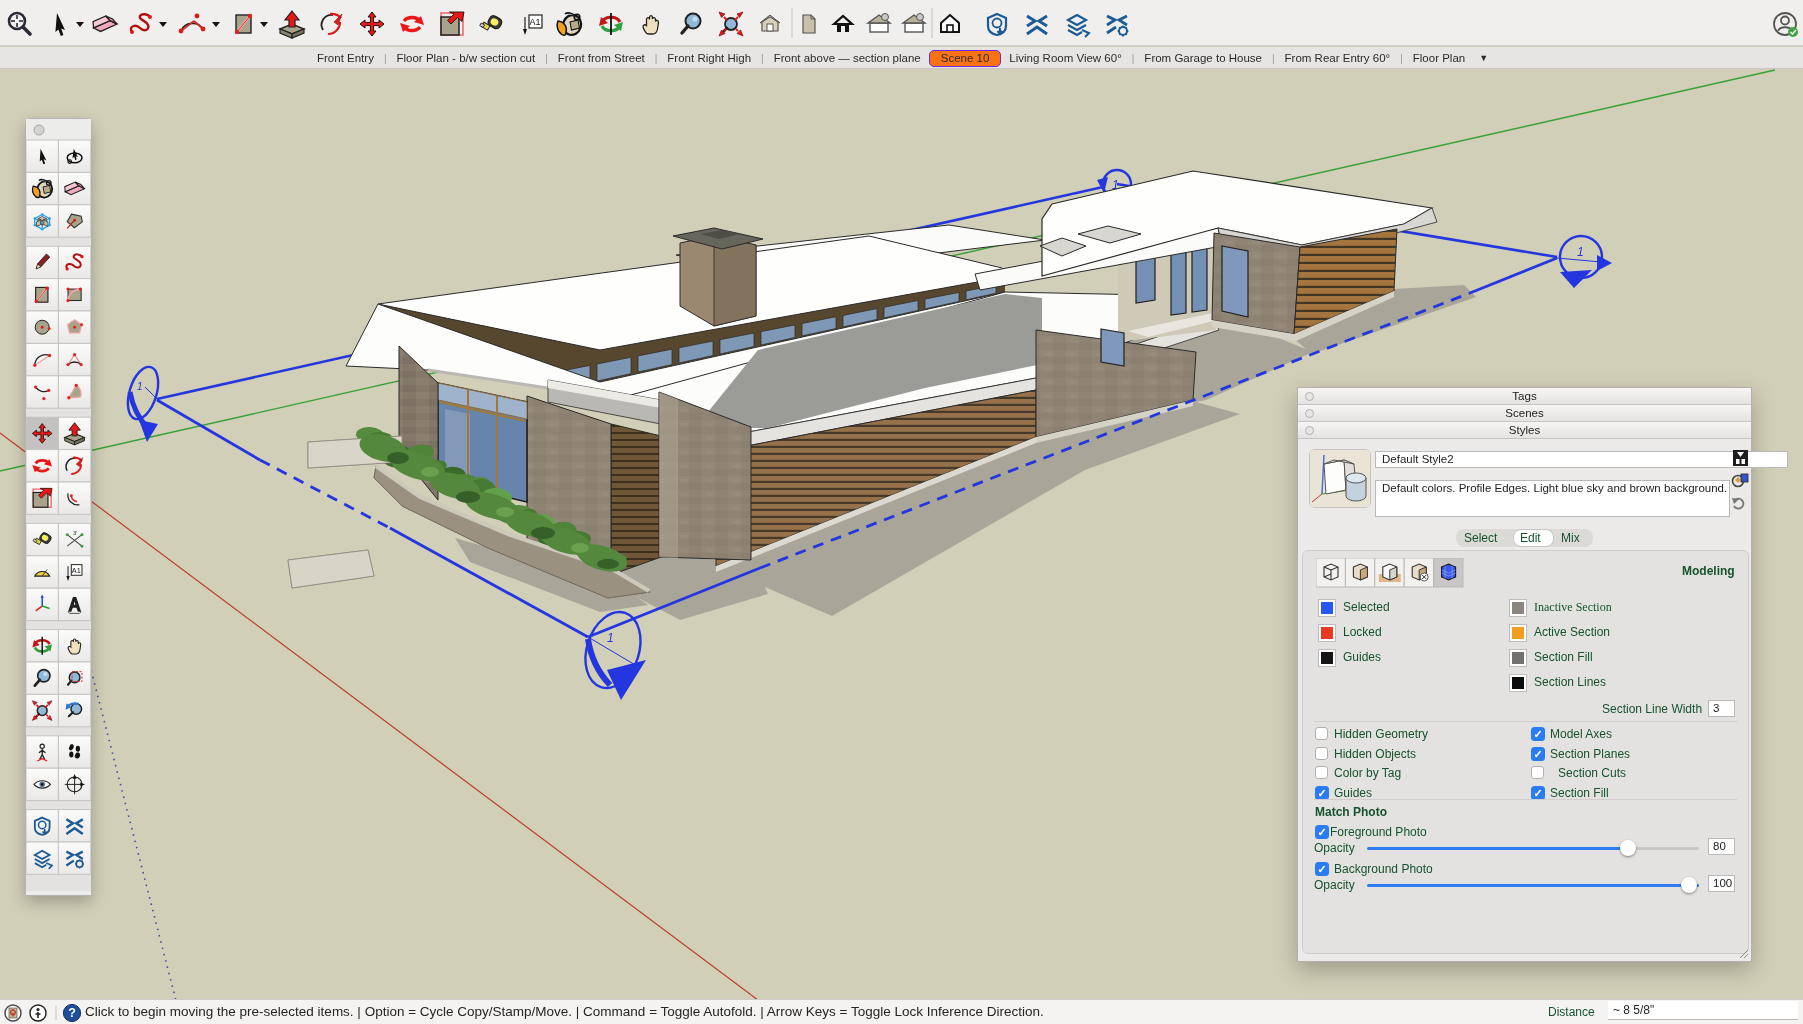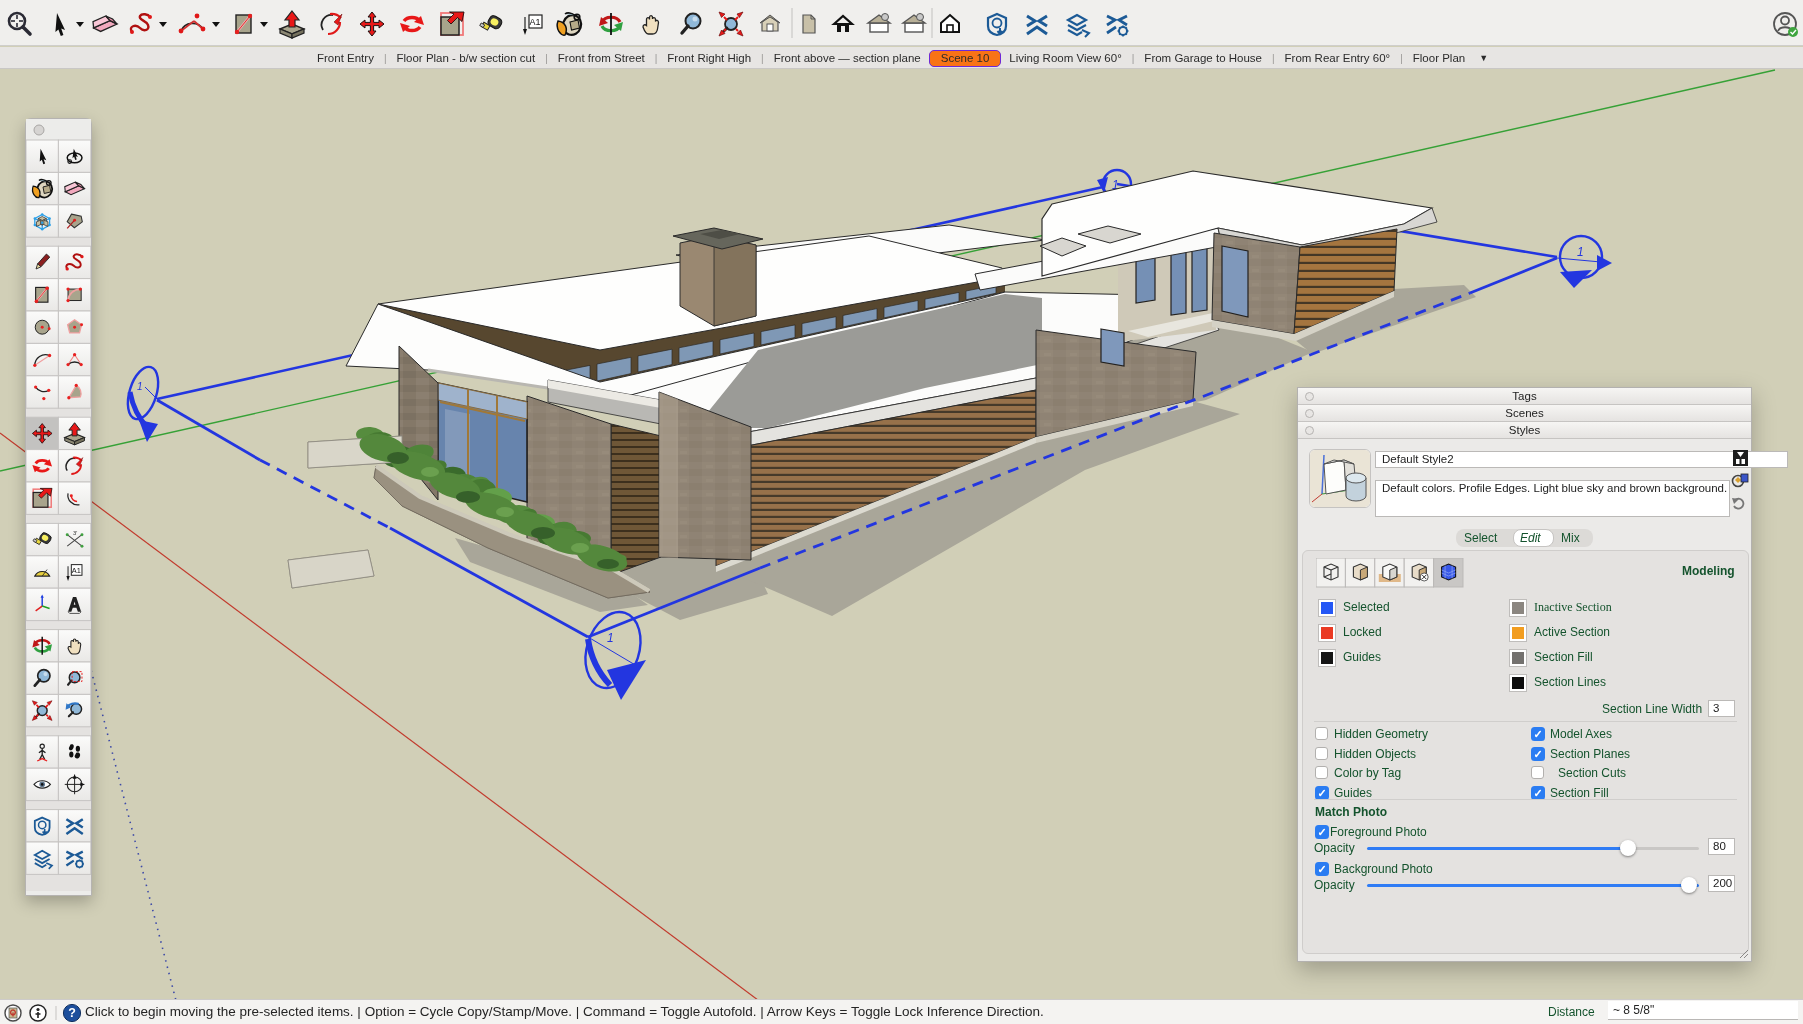--- a/index.html
+++ b/index.html
@@ -910,21 +910,21 @@
     <circle cx="7" cy="33" r="5.5" fill="none" stroke="#444" stroke-width="1.6"></circle>
     <path d="M7 29 l3 3 -3 3 -3 -3 Z" fill="#d8a030"></path>
     <rect x="10" y="26" width="7" height="8" fill="#3a55c8" stroke="#222" stroke-width="0.8"></rect>
     <path d="M4 52 a5 5 0 1 1 -1 6" fill="none" stroke="#777" stroke-width="1.8"></path>
     <polygon points="1,50 8,51 3,56" fill="#777"></polygon>
   </svg>
 
   <div style="position:absolute;left:158px;top:141px;width:137px;height:18px;background:#dcdad7;border-radius:8px;"></div>
   <div style="position:absolute;left:215px;top:141px;width:41px;height:18px;background:#fff;border:1px solid #c6c4c2;border-radius:8px;"></div>
   <div class="ptxt" style="left:166px;top:143px;">Select</div>
-  <div class="ptxt" style="left:222px;top:143px;font-style:italic;">Edit</div>
+  <div class="ptxt" style="left:222px;top:143px;">Edit</div>
   <div class="ptxt" style="left:263px;top:143px;">Mix</div>
 
   <div class="inner"></div>
 
   <div id="stylebtns" style="position:absolute;left:18px;top:170px;"><svg width="150" height="30" viewBox="0 0 150 30">
         <rect x="0.0" y="0" width="29.4" height="29" fill="#f2f1ef" stroke="#bbb9b7" stroke-width="1"></rect>
         <rect x="29.4" y="0" width="29.4" height="29" fill="#f2f1ef" stroke="#bbb9b7" stroke-width="1"></rect>
         <rect x="58.8" y="0" width="29.4" height="29" fill="#f2f1ef" stroke="#bbb9b7" stroke-width="1"></rect>
         <rect x="88.2" y="0" width="29.4" height="29" fill="#f2f1ef" stroke="#bbb9b7" stroke-width="1"></rect>
         <rect x="117.6" y="0" width="29.4" height="29" fill="#c9c7c5" stroke="#bbb9b7" stroke-width="1"></rect>
@@ -1024,21 +1024,21 @@
     <div class="ptxt" style="left:32px;top:437px;">Foreground Photo</div>
   <div class="ptxt" style="left:16px;top:453px;">Opacity</div>
   <div style="position:absolute;left:69px;top:459px;width:332px;height:3px;border-radius:2px;background:linear-gradient(to right,#2f7cf5 0 78.6%,#c9c7c5 78.6%);"></div>
   <div style="position:absolute;left:322px;top:452px;width:16px;height:16px;border-radius:50%;background:#fff;box-shadow:0 1px 2.5px rgba(0,0,0,0.45);"></div>
   <div class="vbox" style="left:410px;top:450px;">80</div>
   <div class="cbc" style="left:17px;top:474px;">✓</div>
     <div class="ptxt" style="left:36px;top:474px;text-align:right;">Background Photo</div>
   <div class="ptxt" style="left:16px;top:490px;">Opacity</div>
   <div style="position:absolute;left:69px;top:496px;width:332px;height:3px;border-radius:2px;background:#2f7cf5;"></div>
   <div style="position:absolute;left:383px;top:489px;width:16px;height:16px;border-radius:50%;background:#fff;box-shadow:0 1px 2.5px rgba(0,0,0,0.45);"></div>
-  <div class="vbox" style="left:410px;top:487px;">200</div>
+  <div class="vbox" style="left:410px;top:487px;">100</div>
 
   <svg style="position:absolute;right:2px;bottom:2px;" width="10" height="10">
     <path d="M9 1 L1 9 M9 5 L5 9" stroke="#8a8886" stroke-width="1"></path>
   </svg>
 </div>
 
 <div class="statusbar">
   <svg style="position:absolute;left:4px;top:4px;" width="78" height="18" viewBox="0 0 78 18">
     <circle cx="9" cy="9" r="8" fill="#fff" stroke="#4a4a4a" stroke-width="1.4"></circle>
     <rect x="5" y="4" width="8" height="10" fill="#c8b890" stroke="#555" stroke-width="0.7"></rect>

